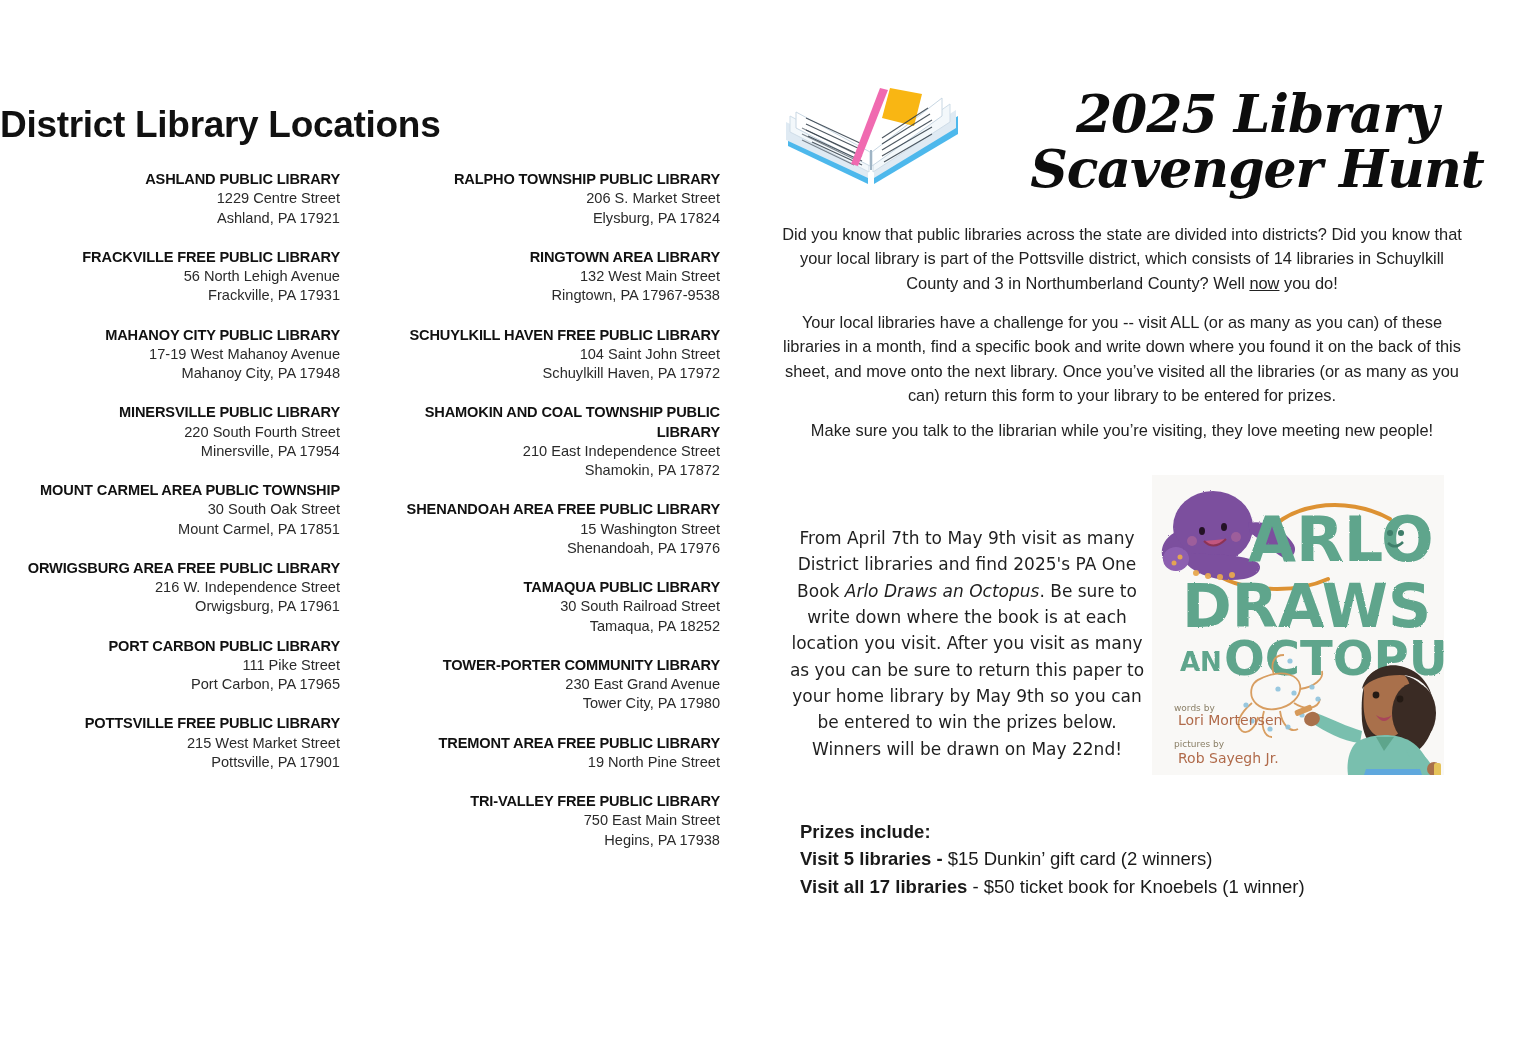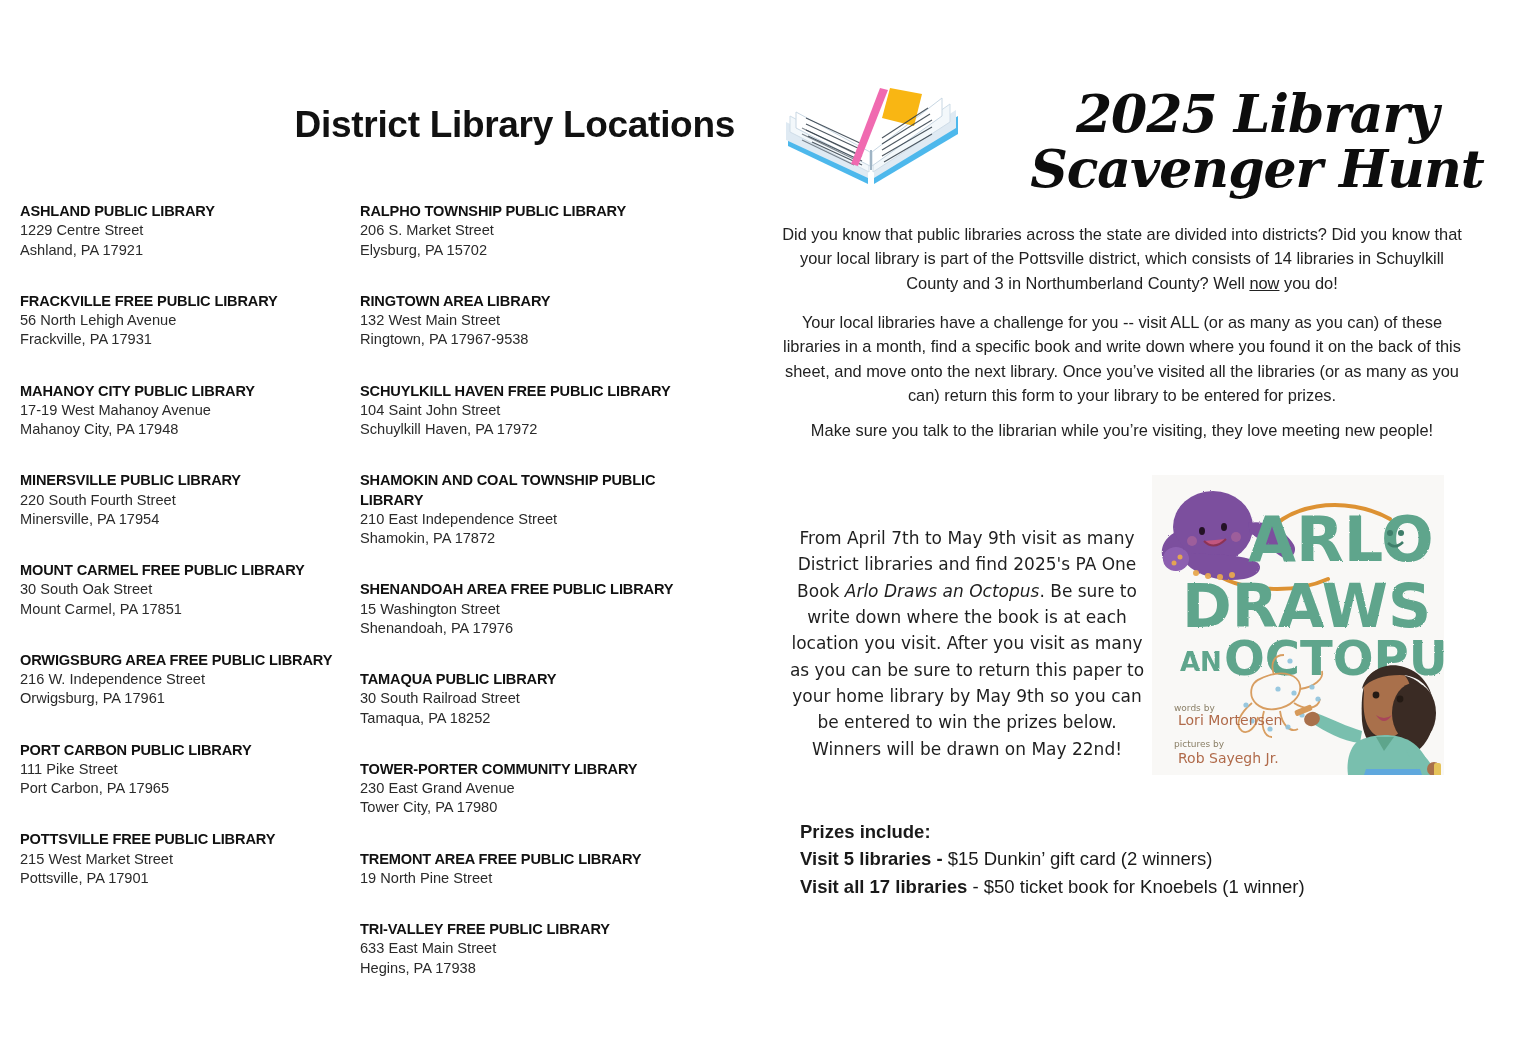--- a/index.html
+++ b/index.html
@@ -23,46 +23,44 @@
     left: 0;
     top: 0;
     width: 780px;
     height: 1060px;
   }
   #locations-title {
     position: absolute;
     left: 0;
     top: 104px;
     width: 700px;
-    text-align: right;
+    text-align: left;
     font-size: 37px;
     font-weight: bold;
     letter-spacing: -0.3px;
     color: #111111;
     font-family: "Liberation Sans", sans-serif;
-    margin-left: 35px;
   }
   .lib-columns {
     position: absolute;
     top: 170px;
     left: 0;
     width: 780px;
     height: 800px;
   }
   .lib-col {
     position: absolute;
     top: 0;
   }
   #lib-col-1 { left: 20px;  width: 320px; }
   #lib-col-2 { left: 360px; width: 360px; }
 
   .lib-entry {
-    text-align: left;
+    text-align: right;
     margin-bottom: 20px;
-    margin-top: 32px;
   }
   .lib-name {
     font-size: 14.6px;
     font-weight: bold;
     letter-spacing: -0.15px;
     line-height: 1.32;
     color: #111111;
   }
   .lib-addr {
     font-size: 14.6px;
@@ -181,21 +179,21 @@
         <div class="lib-name">MAHANOY CITY PUBLIC LIBRARY</div>
         <div class="lib-addr">17-19 West Mahanoy Avenue</div>
         <div class="lib-addr">Mahanoy City, PA 17948</div>
       </div>
       <div class="lib-entry">
         <div class="lib-name">MINERSVILLE PUBLIC LIBRARY</div>
         <div class="lib-addr">220 South Fourth Street</div>
         <div class="lib-addr">Minersville, PA 17954</div>
       </div>
       <div class="lib-entry">
-        <div class="lib-name">MOUNT CARMEL FREE PUBLIC LIBRARY</div>
+        <div class="lib-name">MOUNT CARMEL AREA PUBLIC TOWNSHIP</div>
         <div class="lib-addr">30 South Oak Street</div>
         <div class="lib-addr">Mount Carmel, PA 17851</div>
       </div>
       <div class="lib-entry">
         <div class="lib-name">ORWIGSBURG AREA FREE PUBLIC LIBRARY</div>
         <div class="lib-addr">216 W. Independence Street</div>
         <div class="lib-addr">Orwigsburg, PA 17961</div>
       </div>
       <div class="lib-entry">
         <div class="lib-name">PORT CARBON PUBLIC LIBRARY</div>
@@ -206,21 +204,21 @@
         <div class="lib-name">POTTSVILLE FREE PUBLIC LIBRARY</div>
         <div class="lib-addr">215 West Market Street</div>
         <div class="lib-addr">Pottsville, PA 17901</div>
       </div>
     </div>
 
     <div class="lib-col" id="lib-col-2">
       <div class="lib-entry">
         <div class="lib-name">RALPHO TOWNSHIP PUBLIC LIBRARY</div>
         <div class="lib-addr">206 S. Market Street</div>
-        <div class="lib-addr">Elysburg, PA 15702</div>
+        <div class="lib-addr">Elysburg, PA 17824</div>
       </div>
       <div class="lib-entry">
         <div class="lib-name">RINGTOWN AREA LIBRARY</div>
         <div class="lib-addr">132 West Main Street</div>
         <div class="lib-addr">Ringtown, PA 17967-9538</div>
       </div>
       <div class="lib-entry">
         <div class="lib-name">SCHUYLKILL HAVEN FREE PUBLIC LIBRARY</div>
         <div class="lib-addr">104 Saint John Street</div>
         <div class="lib-addr">Schuylkill Haven, PA 17972</div>
@@ -244,21 +242,21 @@
         <div class="lib-name">TOWER-PORTER COMMUNITY LIBRARY</div>
         <div class="lib-addr">230 East Grand Avenue</div>
         <div class="lib-addr">Tower City, PA 17980</div>
       </div>
       <div class="lib-entry">
         <div class="lib-name">TREMONT AREA FREE PUBLIC LIBRARY</div>
         <div class="lib-addr">19 North Pine Street</div>
       </div>
       <div class="lib-entry">
         <div class="lib-name">TRI-VALLEY FREE PUBLIC LIBRARY</div>
-        <div class="lib-addr">633 East Main Street</div>
+        <div class="lib-addr">750 East Main Street</div>
         <div class="lib-addr">Hegins, PA 17938</div>
       </div>
     </div>
 
   </div>
 </div>
 
 <div id="right-panel">
 
   <div id="book-illustration">

